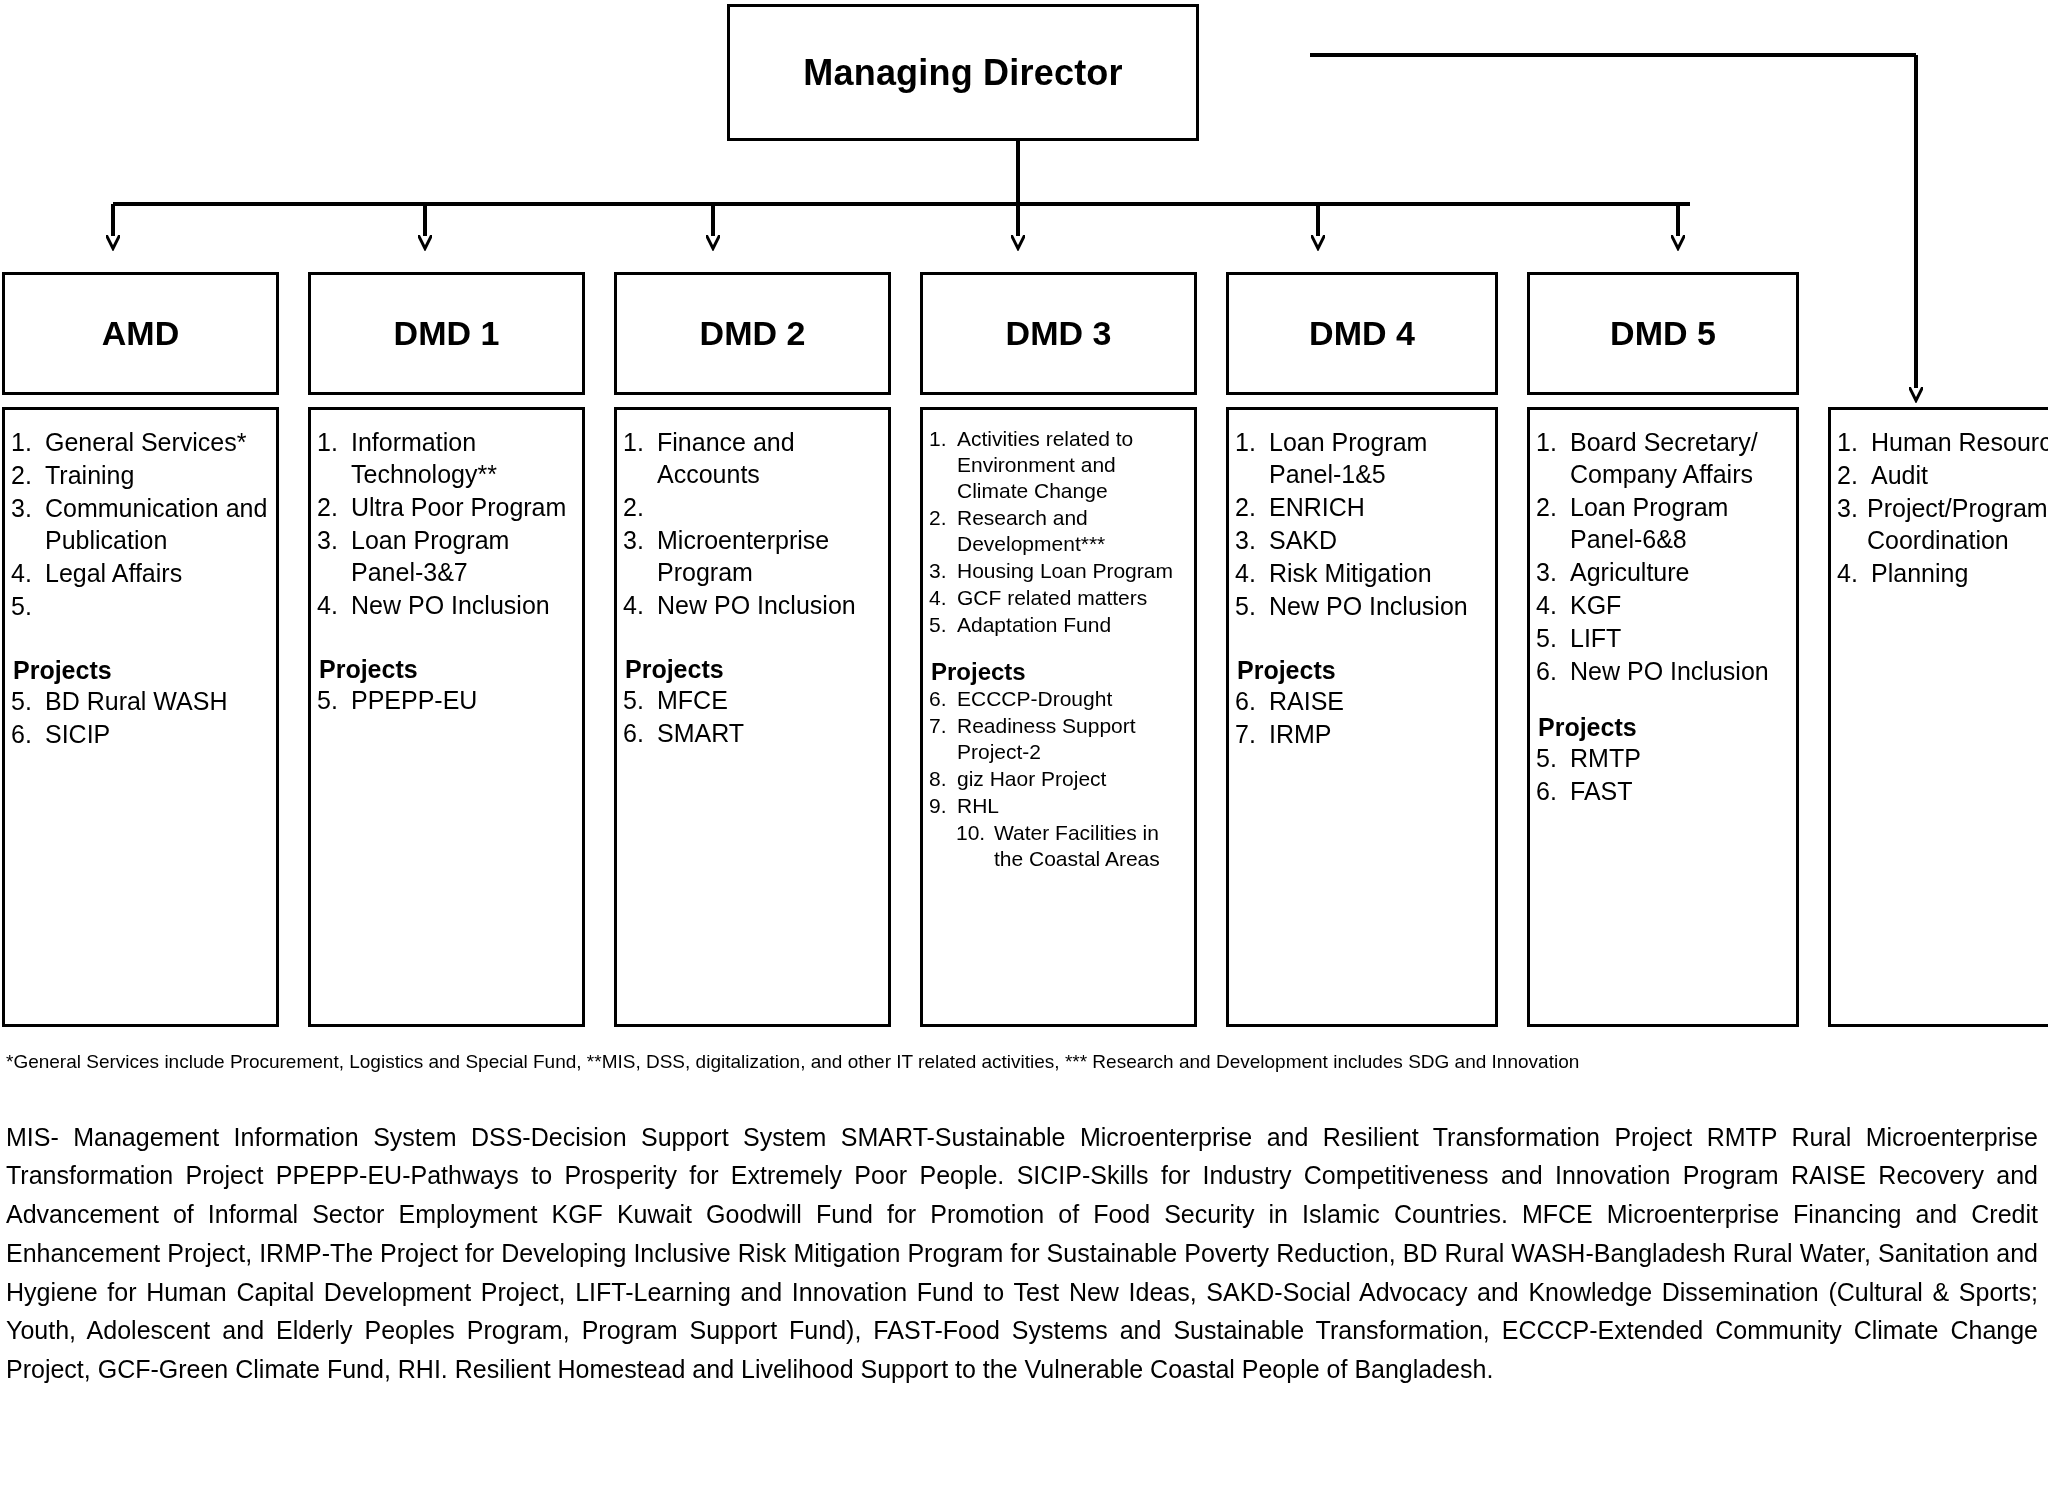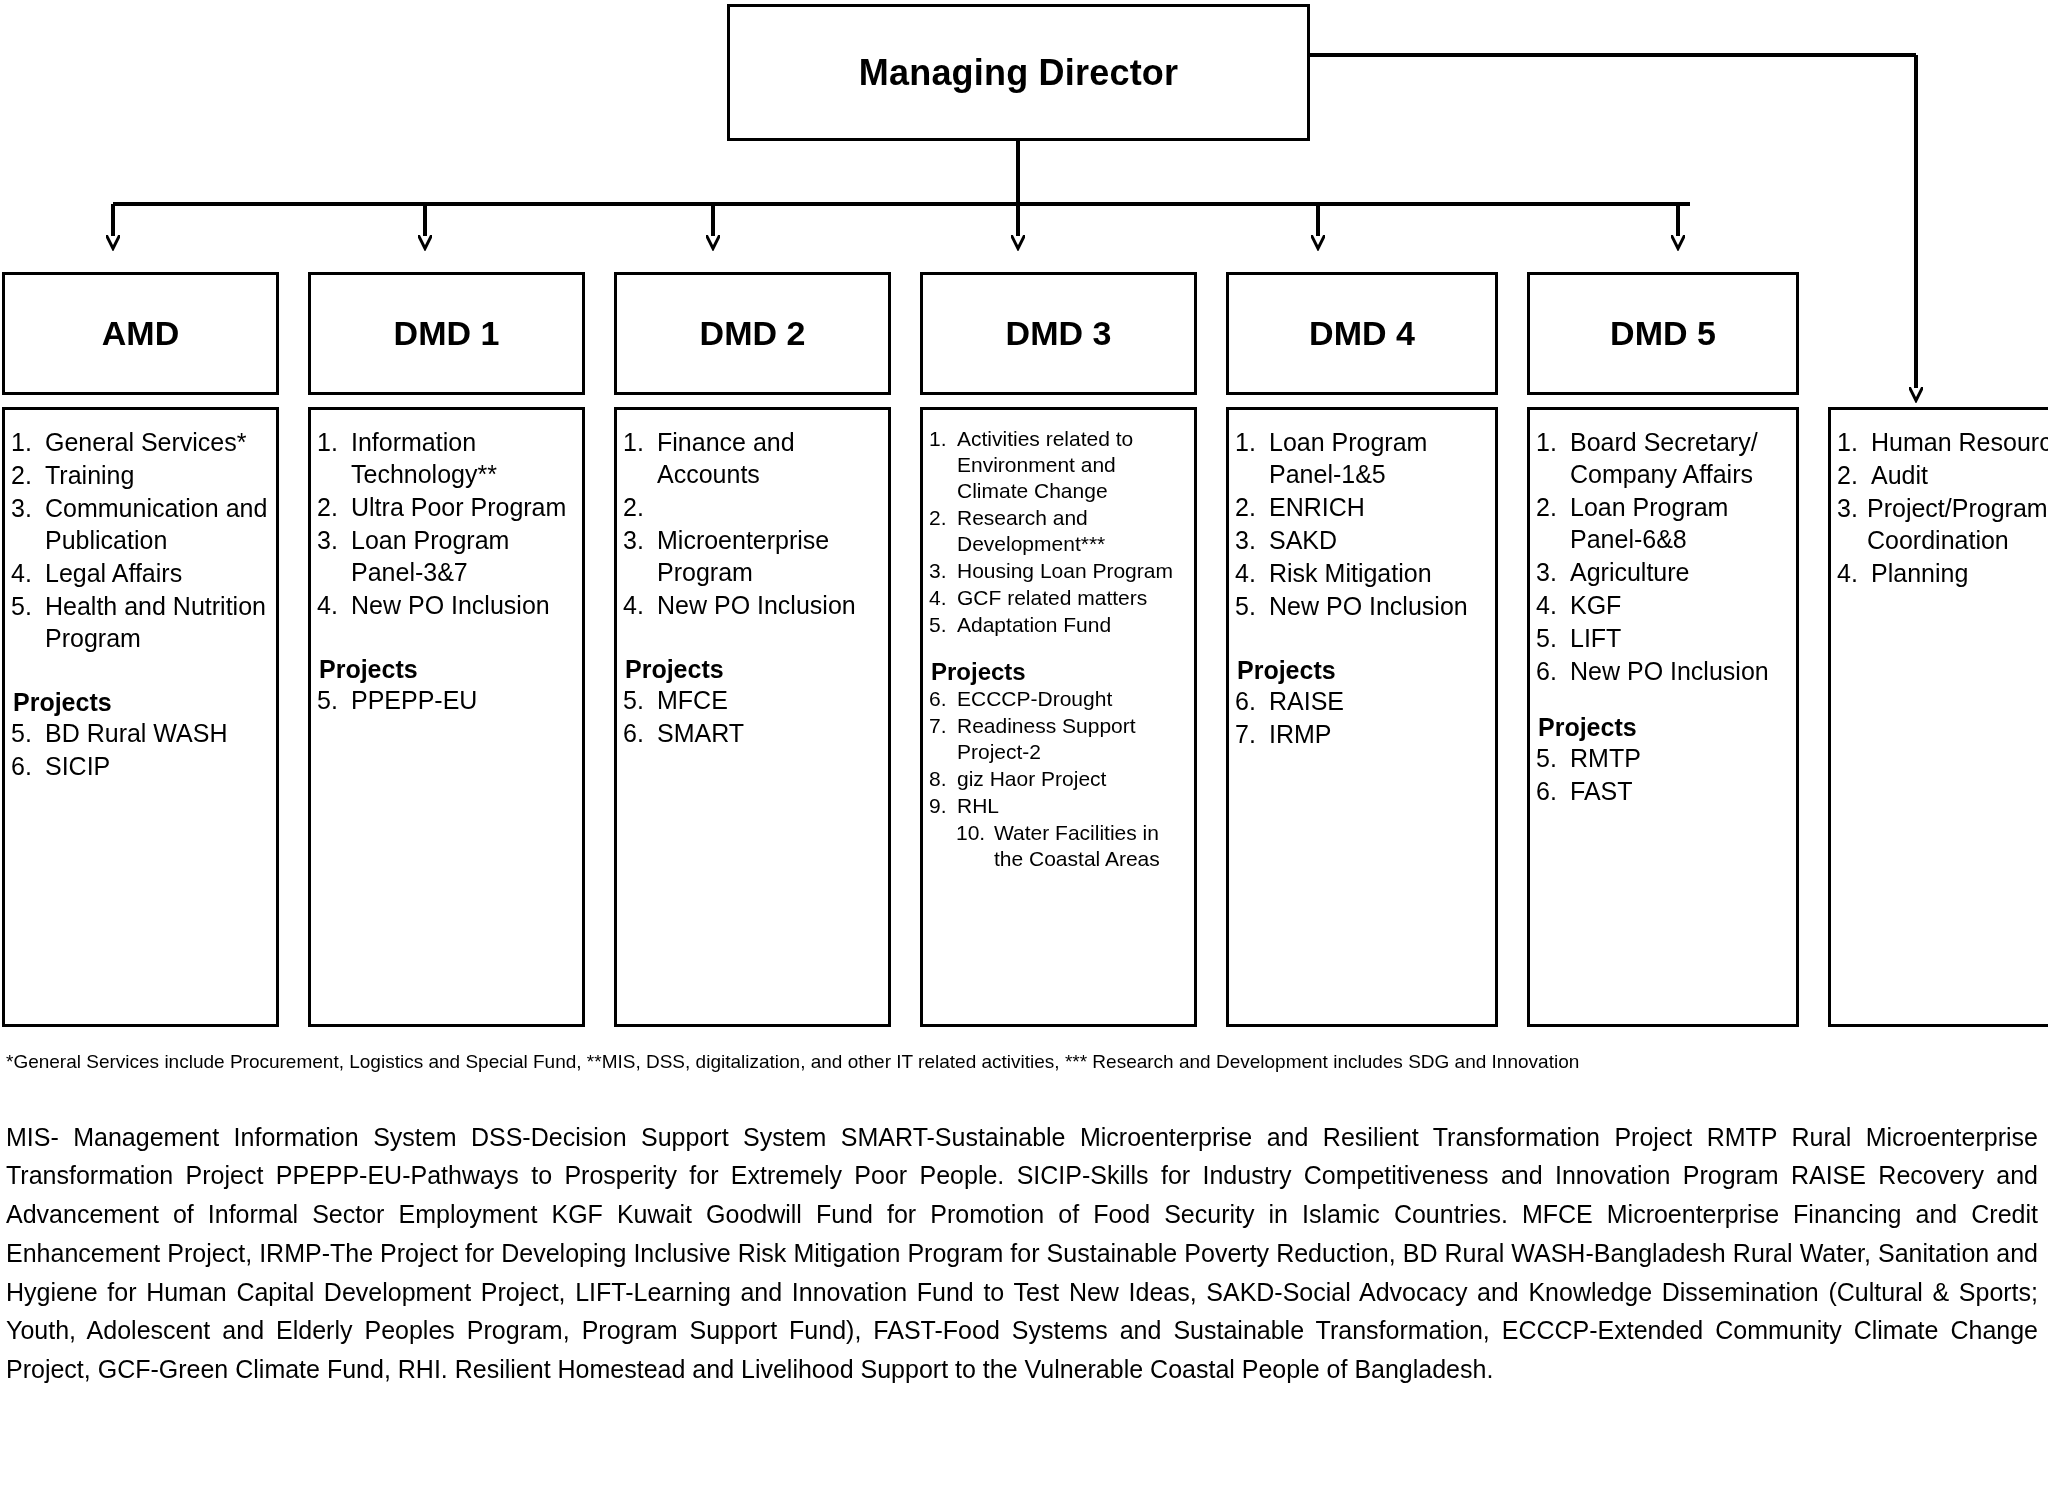--- a/index.html
+++ b/index.html
@@ -27,21 +27,21 @@
   .chart-area {
     position: relative;
     width: 2048px;
     height: 1040px;
   }
 
   .md-box {
     position: absolute;
     left: 727px;
     top: 4px;
-    width: 583px;
+    width: 472px;
     height: 137px;
     border: 3px solid #000;
     background: #fff;
     display: flex;
     align-items: center;
     justify-content: center;
   }
   .md-title {
     font-size: 36px;
     font-weight: bold;
@@ -228,21 +228,20 @@
             <li>
                 <span class="num">3.</span>
                 <span class="txt">Communication and Publication</span>
               </li>
             <li>
                 <span class="num">4.</span>
                 <span class="txt">Legal Affairs</span>
               </li>
             <li>
                 <span class="num">5.</span>
-                <span class="txt">Health and Nutrition Program</span>
               </li>
           </ul>
           <div class="projects-title">Projects</div>
           <ul class="items">
             <li>
                 <span class="num">5.</span>
                 <span class="txt">BD Rural WASH</span>
               </li>
             <li>
                 <span class="num">6.</span>

